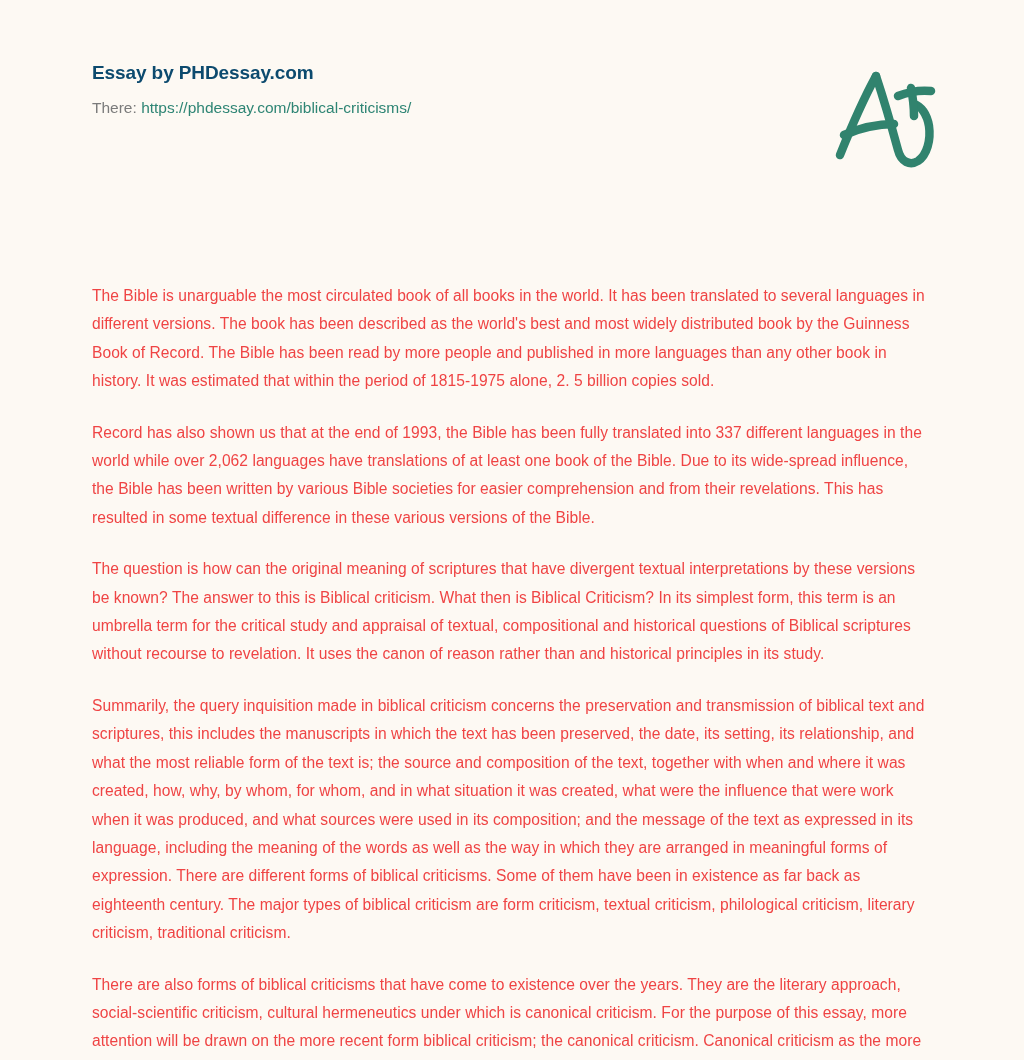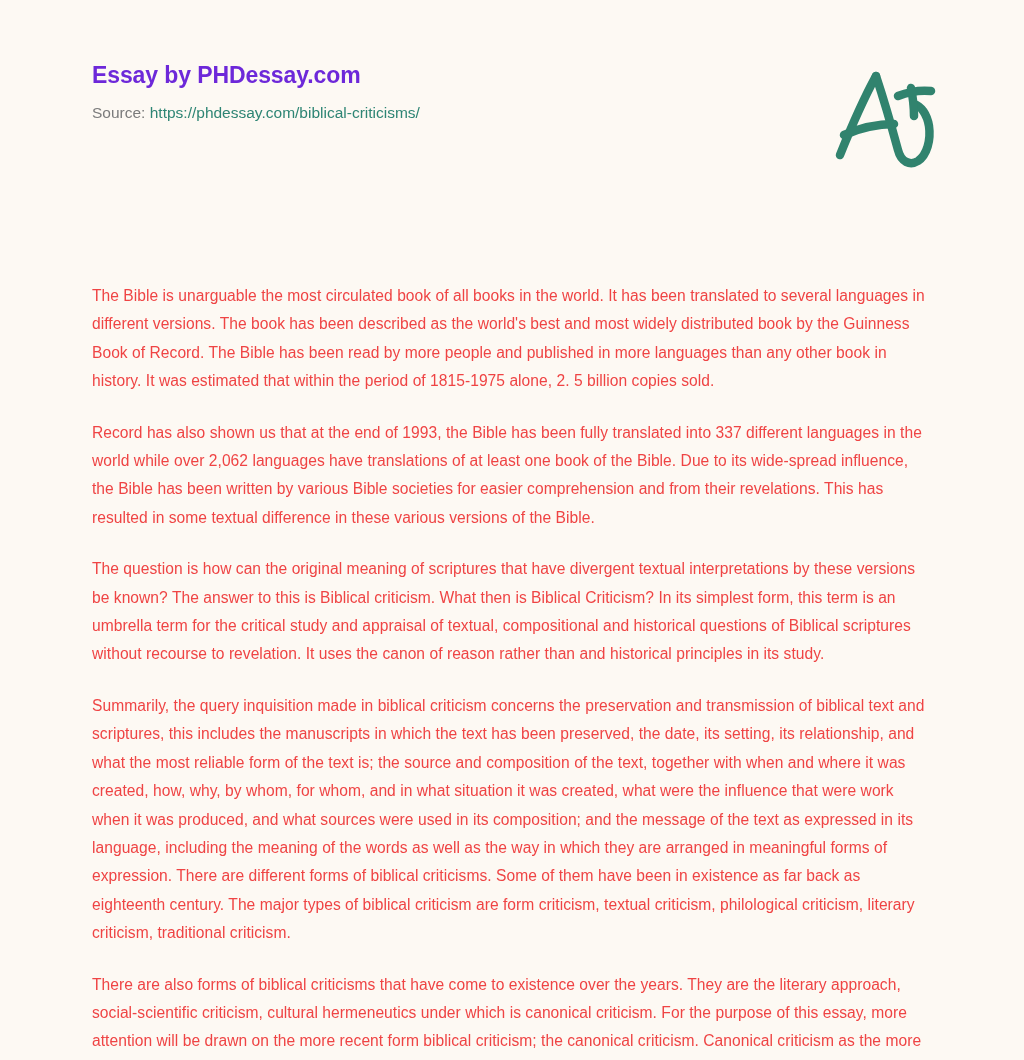--- a/index.html
+++ b/index.html
@@ -24,23 +24,23 @@
   }
 
   
   .header {
     position: absolute;
     left: 92px;
     top: 62px;
     width: 700px;
   }
   .brand-line {
-    font-size: 23px;
+    font-size: 19px;
     font-weight: bold;
-    color: #6d28d9;
+    color: #0c4a6e;
     letter-spacing: -0.1px;
     line-height: 1.2;
     white-space: nowrap;
   }
   .source-line {
     margin-top: 13px;
     font-size: 15.5px;
     color: #7b7b7b;
     line-height: 1.3;
     white-space: nowrap;
@@ -99,21 +99,21 @@
   }
 </style>
 </head>
 <body>
 
 <div class="page">
 
   <div class="header">
     <div class="brand-line">Essay by PHDessay.com</div>
     <div class="source-line">
-      <span class="source-label">Source:</span>
+      <span class="source-label">There:</span>
       <a class="source-url" href="#">https://phdessay.com/biblical-criticisms/</a>
     </div>
   </div>
 
   <div class="logo">
     <svg viewBox="0 0 120 115" xmlns="http://www.w3.org/2000/svg">
       <g fill="none" stroke="#31836e" stroke-width="8.5" stroke-linecap="round" stroke-linejoin="round">
         <path d="M12 97 C 22 72, 36 40, 48 18"></path>
         <path d="M48 18 C 56 42, 64 70, 70 92 C 73 104, 82 108, 90 103 C 99 97, 103 82, 101 68 C 99 56, 93 48, 86 46"></path>
         <path d="M16 77 C 32 70, 50 66, 66 66"></path>

